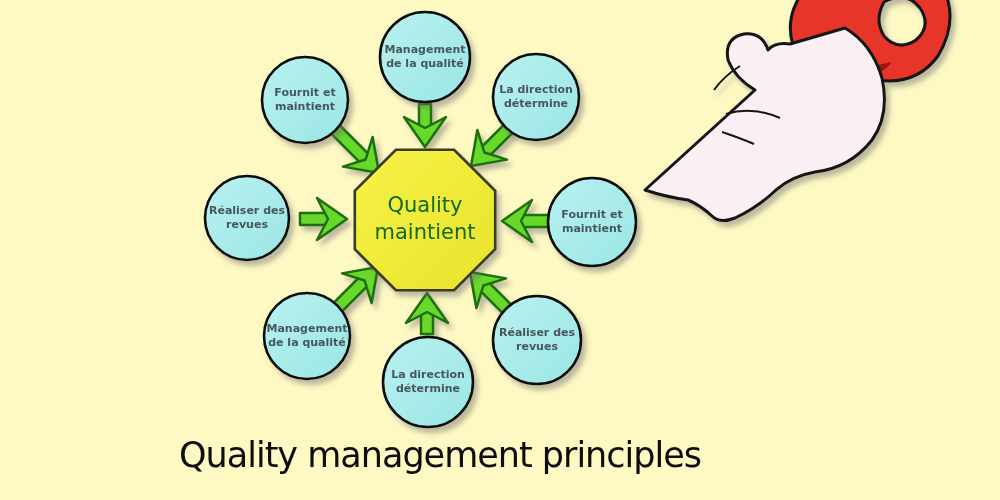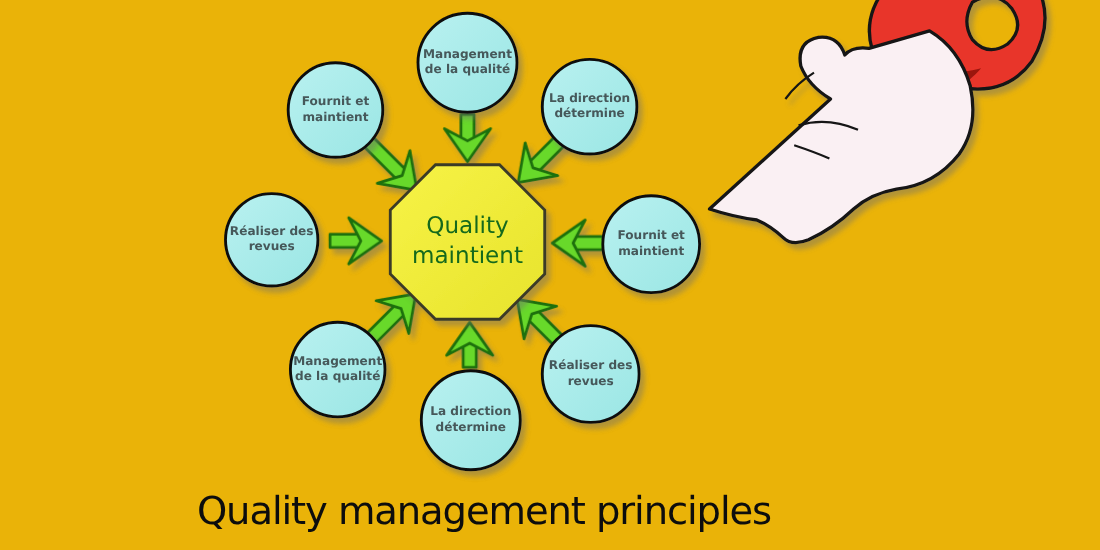--- a/index.html
+++ b/index.html
@@ -1,20 +1,20 @@
 <!DOCTYPE html>
 <html><head>
 <meta charset="utf-8">
 <style>
   html,body{margin:0;padding:0;background:#ffffff;}
   .stage{
     position:relative;
     width:1000px;height:500px;
     overflow:hidden;
-    background:#eab308;
+    background:#fef9c3;
     font-family:"DejaVu Sans", sans-serif;
   }
   .stage svg{position:absolute;left:0;top:0;}
   .node-label{
     position:absolute;
     width:86px;
     transform:translate(-50%,-50%);
     text-align:center;
     font:bold 11px/1.3 "DejaVu Sans", sans-serif;
     color:#46585a;
@@ -32,21 +32,20 @@
     pointer-events:none;
   }
   .caption{
     position:absolute;
     left:0;top:434px;
     width:880px;
     text-align:center;
     font:35px/1.2 "DejaVu Sans", sans-serif;
     letter-spacing:-1px;
     color:#0d0d0d;
-    margin-top:10px;
   }
   .arrow rect,.arrow polygon{
     fill:#68d92b;
     stroke:#1e6f0b;
     stroke-width:2.5;
     stroke-linejoin:round;
   }
   .node-circle{
     fill:url(#cyanGrad);
     stroke:#101010;

